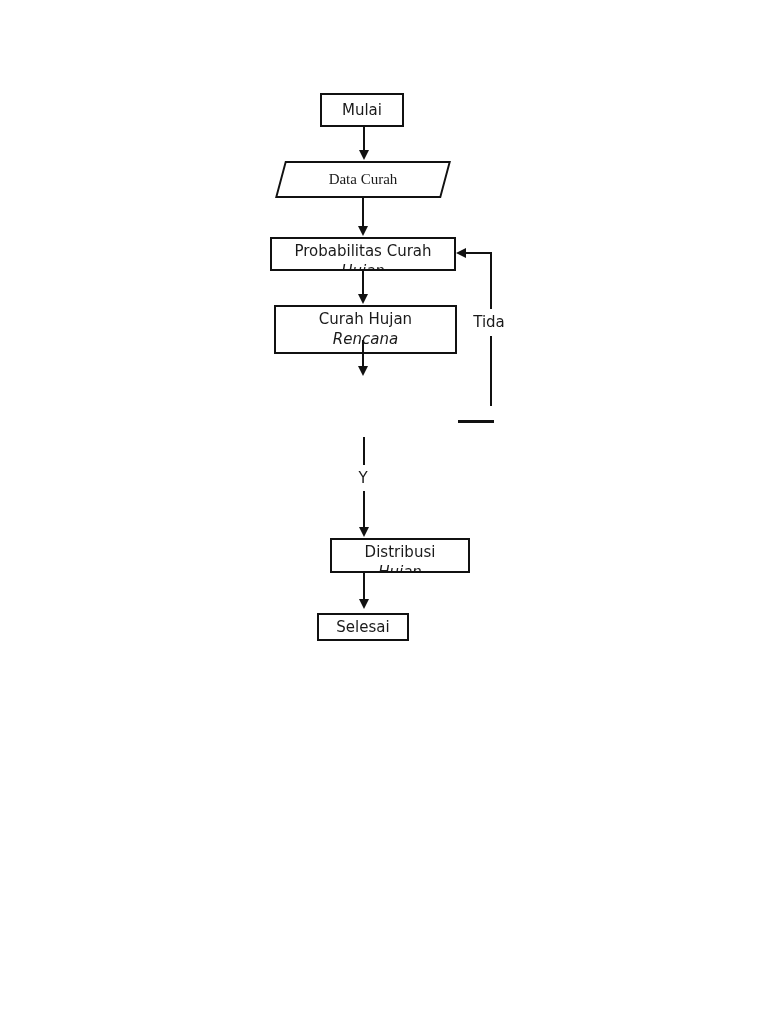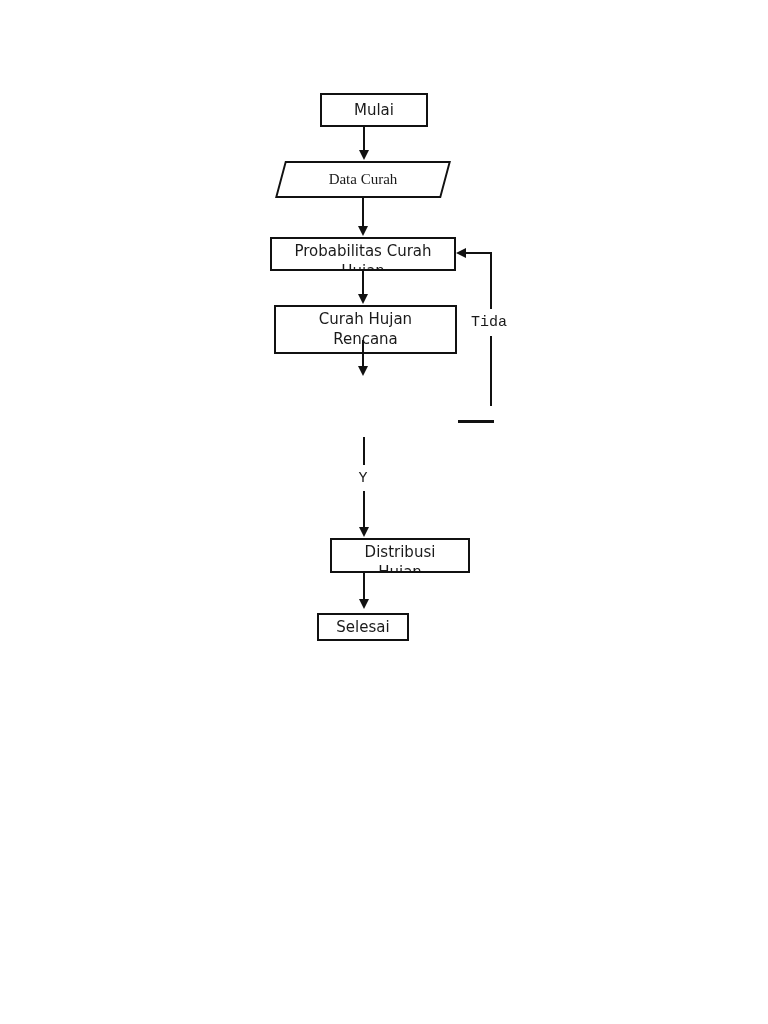--- a/index.html
+++ b/index.html
@@ -7,21 +7,21 @@
   .page{position:relative;width:768px;height:1024px;background:#ffffff;overflow:hidden;}
 
   
   .flow-box{
     position:absolute;box-sizing:border-box;background:#ffffff;
     border:2px solid #111111;overflow:hidden;text-align:center;
     font-size:15px;color:#1a1a1a;
   }
   .one-line{display:flex;align-items:center;justify-content:center;}
   .two-line .bl1{display:block;line-height:20px;margin-top:2px;}
-  .two-line .bl2{display:block;line-height:20px;}
+  .two-line .bl2{display:block;line-height:20px;font-style:italic;}
 
   
   .para{position:absolute;display:flex;align-items:center;justify-content:center;
     font-size:15px;color:#1a1a1a;font-family:Liberation Serif, serif;}
   .para-bg{position:absolute;left:0;top:0;right:0;bottom:0;box-sizing:border-box;
     border:2px solid #111111;background:#ffffff;transform:skewX(-15deg);}
   .para-label{position:relative;}
 
   
   .vline{position:absolute;width:2px;background:#111111;}
@@ -31,28 +31,28 @@
   
   .ah-down{position:absolute;width:0;height:0;
     border-left:5px solid transparent;border-right:5px solid transparent;
     border-top:10px solid #111111;}
   .ah-left{position:absolute;width:0;height:0;
     border-top:5px solid transparent;border-bottom:5px solid transparent;
     border-right:10px solid #111111;}
 
   
   .edge-label{position:absolute;font-size:15px;color:#1a1a1a;text-align:center;
-    background:#ffffff;line-height:17px;font-family:Liberation Mono, monospace;}
+    background:#ffffff;line-height:17px;}
 </style>
 </head>
 <body>
 
 <div class="page">
 
-  <div class="flow-box one-line" style="left:320px;top:93px;width:108px;height:34px;text-align:right;">
+  <div class="flow-box one-line" style="left:320px;top:93px;width:84px;height:34px;text-align:right;">
     <span>Mulai</span>
   </div>
 
   <div class="vline" style="left:363px;top:127px;height:24px;"></div>
   <div class="ah-down" style="left:359px;top:150px;"></div>
 
   <div class="para" style="left:280px;top:161px;width:166px;height:37px;">
     <div class="para-bg"></div>
     <span class="para-label">Data Curah</span>
   </div>

